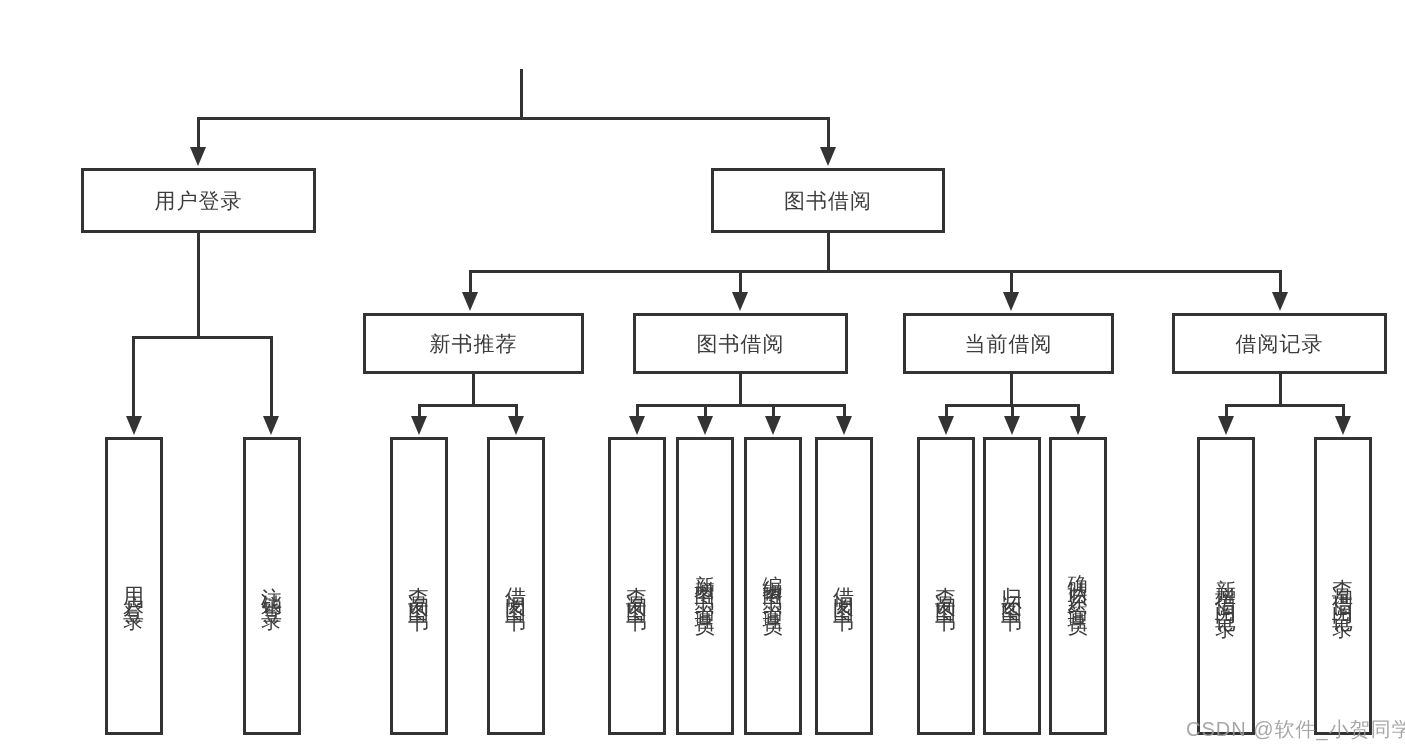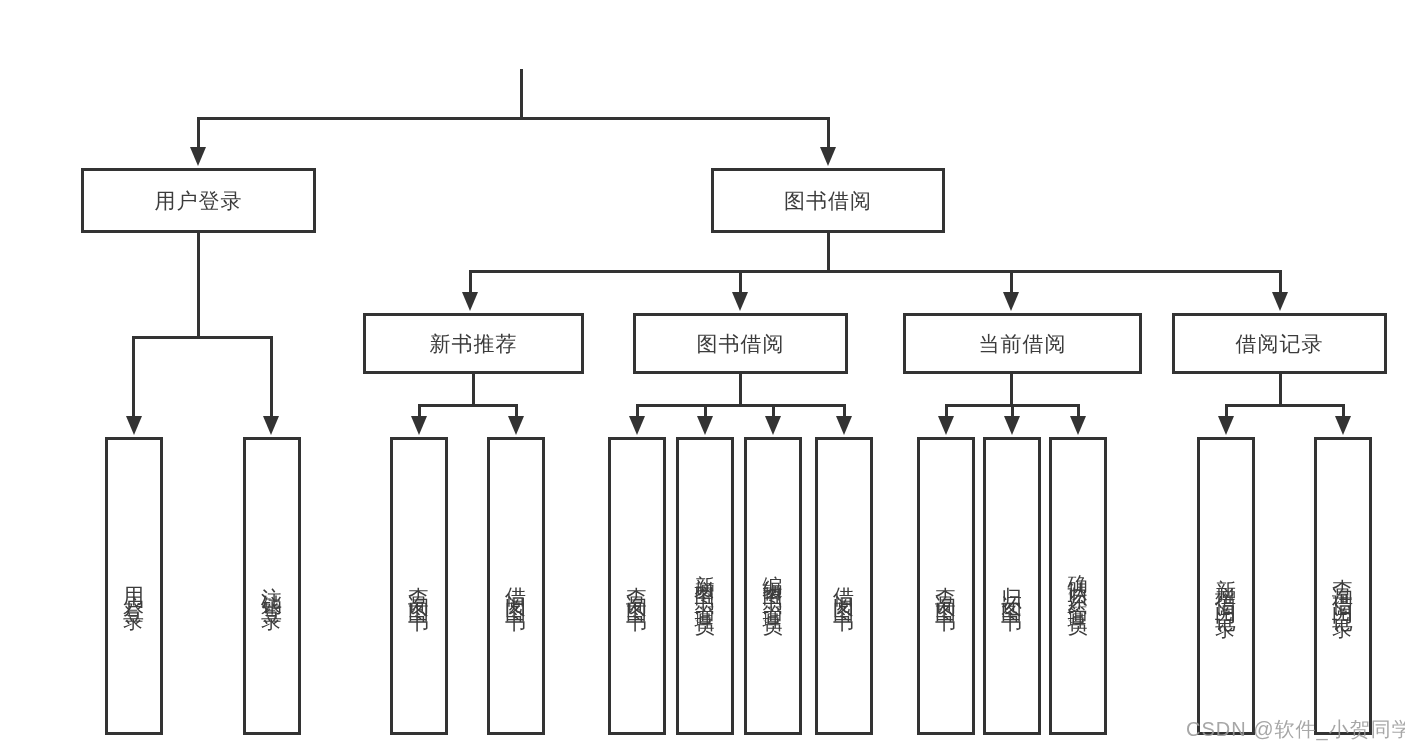--- a/index.html
+++ b/index.html
@@ -79,21 +79,21 @@
   <div class="ar" style="left:1003px;top:292px;"></div>
   <div class="vl" style="left:1279px;top:270px;height:26px;"></div>
   <div class="ar" style="left:1272px;top:292px;"></div>
 
   <div class="box" style="left:633px;top:313px;width:215px;height:61px;">
     <span>图书借阅</span>
   </div>
   <div class="box" style="left:363px;top:313px;width:221px;height:61px;">
     <span>新书推荐</span>
   </div>
-  <div class="box" style="left:903px;top:313px;width:239px;height:61px;justify-content:center;">
+  <div class="box" style="left:903px;top:313px;width:211px;height:61px;justify-content:center;">
     <span>当前借阅</span>
   </div>
   <div class="box" style="left:1172px;top:313px;width:215px;height:61px;">
     <span>借阅记录</span>
   </div>
 
   <div class="vl" style="left:472px;top:374px;height:33px;"></div>
   <div class="hl" style="left:418px;top:404px;width:100px;"></div>
   <div class="vl" style="left:418px;top:404px;height:14px;"></div>
   <div class="ar" style="left:411px;top:416px;"></div>

